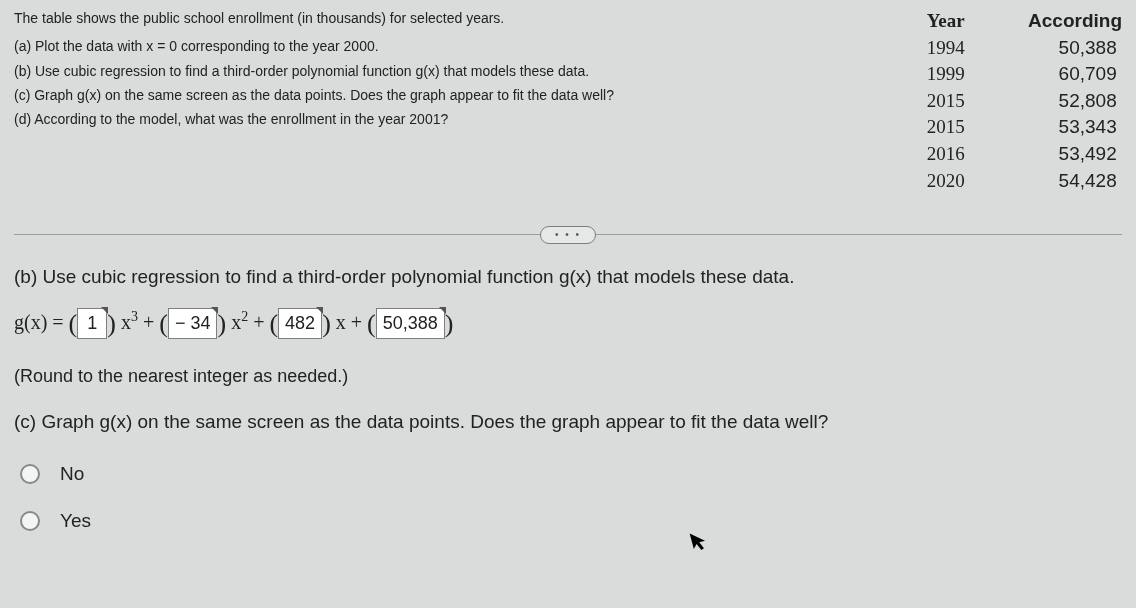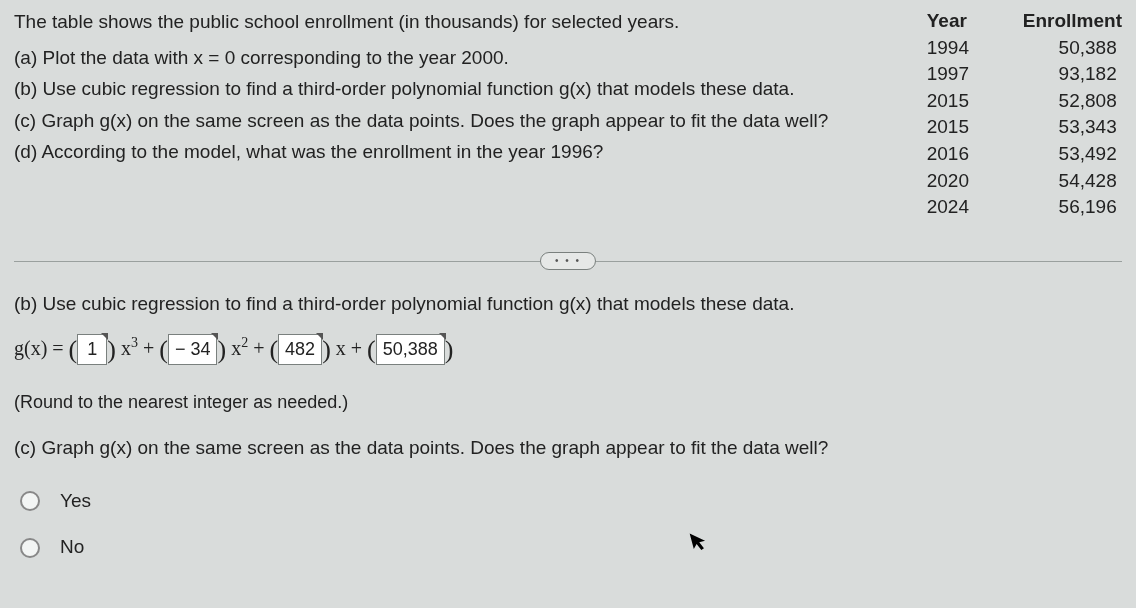--- a/index.html
+++ b/index.html
@@ -14,33 +14,33 @@
     .container {
       padding: 8px 14px;
     }
     .top-section {
       display: flex;
       gap: 20px;
       align-items: flex-start;
     }
     .question-text {
       flex: 1;
-      font-size: 19px;
+      font-size: 14px;
       line-height: 1.45;
     }
     .question-text p { margin-bottom: 4px; }
     .question-text .intro { margin-bottom: 8px; }
     .data-table {
       font-size: 19px;
       line-height: 1.4;
     }
     .data-table .header {
       font-weight: bold;
     }
-    .col-year { display: inline-block; width: 70px; text-align: left; }
+    .col-year { display: inline-block; width: 70px; text-align: left; font-family: Liberation Serif, serif; }
     .col-enr { display: inline-block; width: 120px; text-align: right; }
     .divider {
       margin: 40px 0 28px 0;
       height: 1px;
       background: #9aa09e;
       position: relative;
     }
     .divider .pill {
       position: absolute;
       left: 50%;
@@ -123,34 +123,33 @@
 </head>
 <body>
 
 <div class="container">
   <div class="top-section">
     <div class="question-text">
       <p class="intro">The table shows the public school enrollment (in thousands) for selected years.</p>
       <p>(a) Plot the data with x = 0 corresponding to the year 2000.</p>
       <p>(b) Use cubic regression to find a third-order polynomial function g(x) that models these data.</p>
       <p>(c) Graph g(x) on the same screen as the data points. Does the graph appear to fit the data well?</p>
-      <p>(d) According to the model, what was the enrollment in the year 1996?</p>
+      <p>(d) According to the model, what was the enrollment in the year 2001?</p>
     </div>
     <div class="data-table">
       <div class="header">
         <span class="col-year">Year</span>
-        <span class="col-enr">Enrollment</span>
+        <span class="col-enr">According</span>
       </div>
       <div><span class="col-year">1994</span><span class="col-enr">50,388</span></div>
-      <div><span class="col-year">1997</span><span class="col-enr">93,182</span></div>
+      <div><span class="col-year">1999</span><span class="col-enr">60,709</span></div>
       <div><span class="col-year">2015</span><span class="col-enr">52,808</span></div>
       <div><span class="col-year">2015</span><span class="col-enr">53,343</span></div>
       <div><span class="col-year">2016</span><span class="col-enr">53,492</span></div>
       <div><span class="col-year">2020</span><span class="col-enr">54,428</span></div>
-      <div><span class="col-year">2024</span><span class="col-enr">56,196</span></div>
     </div>
   </div>
 
   <div class="divider">
     <div class="pill">• • •</div>
   </div>
 
   <div class="part-b">
     <p>(b) Use cubic regression to find a third-order polynomial function g(x) that models these data.</p>
     <div class="equation">
@@ -159,25 +158,25 @@
       <span class="paren">(</span><span class="input-box">− 34</span><span class="paren">)</span> x<span class="sup">2</span> +
       <span class="paren">(</span><span class="input-box">482</span><span class="paren">)</span> x +
       <span class="paren">(</span><span class="input-box">50,388</span><span class="paren">)</span>
     </div>
     <p class="hint">(Round to the nearest integer as needed.)</p>
 
     <p class="part-c">(c) Graph g(x) on the same screen as the data points. Does the graph appear to fit the data well?</p>
 
     <div class="option">
       <span class="radio"></span>
-      <span>Yes</span>
+      <span>No</span>
     </div>
     <div class="option">
       <span class="radio"></span>
-      <span>No</span>
+      <span>Yes</span>
     </div>
   </div>
 </div>
 
 <div class="cursor">
   <svg width="18" height="24" viewBox="0 0 18 24">
       <path d="M1 1 L1 17 L5 13 L8 20 L11 19 L8 12 L14 12 Z" fill="#000"></path>
     </svg>
 </div>
 

